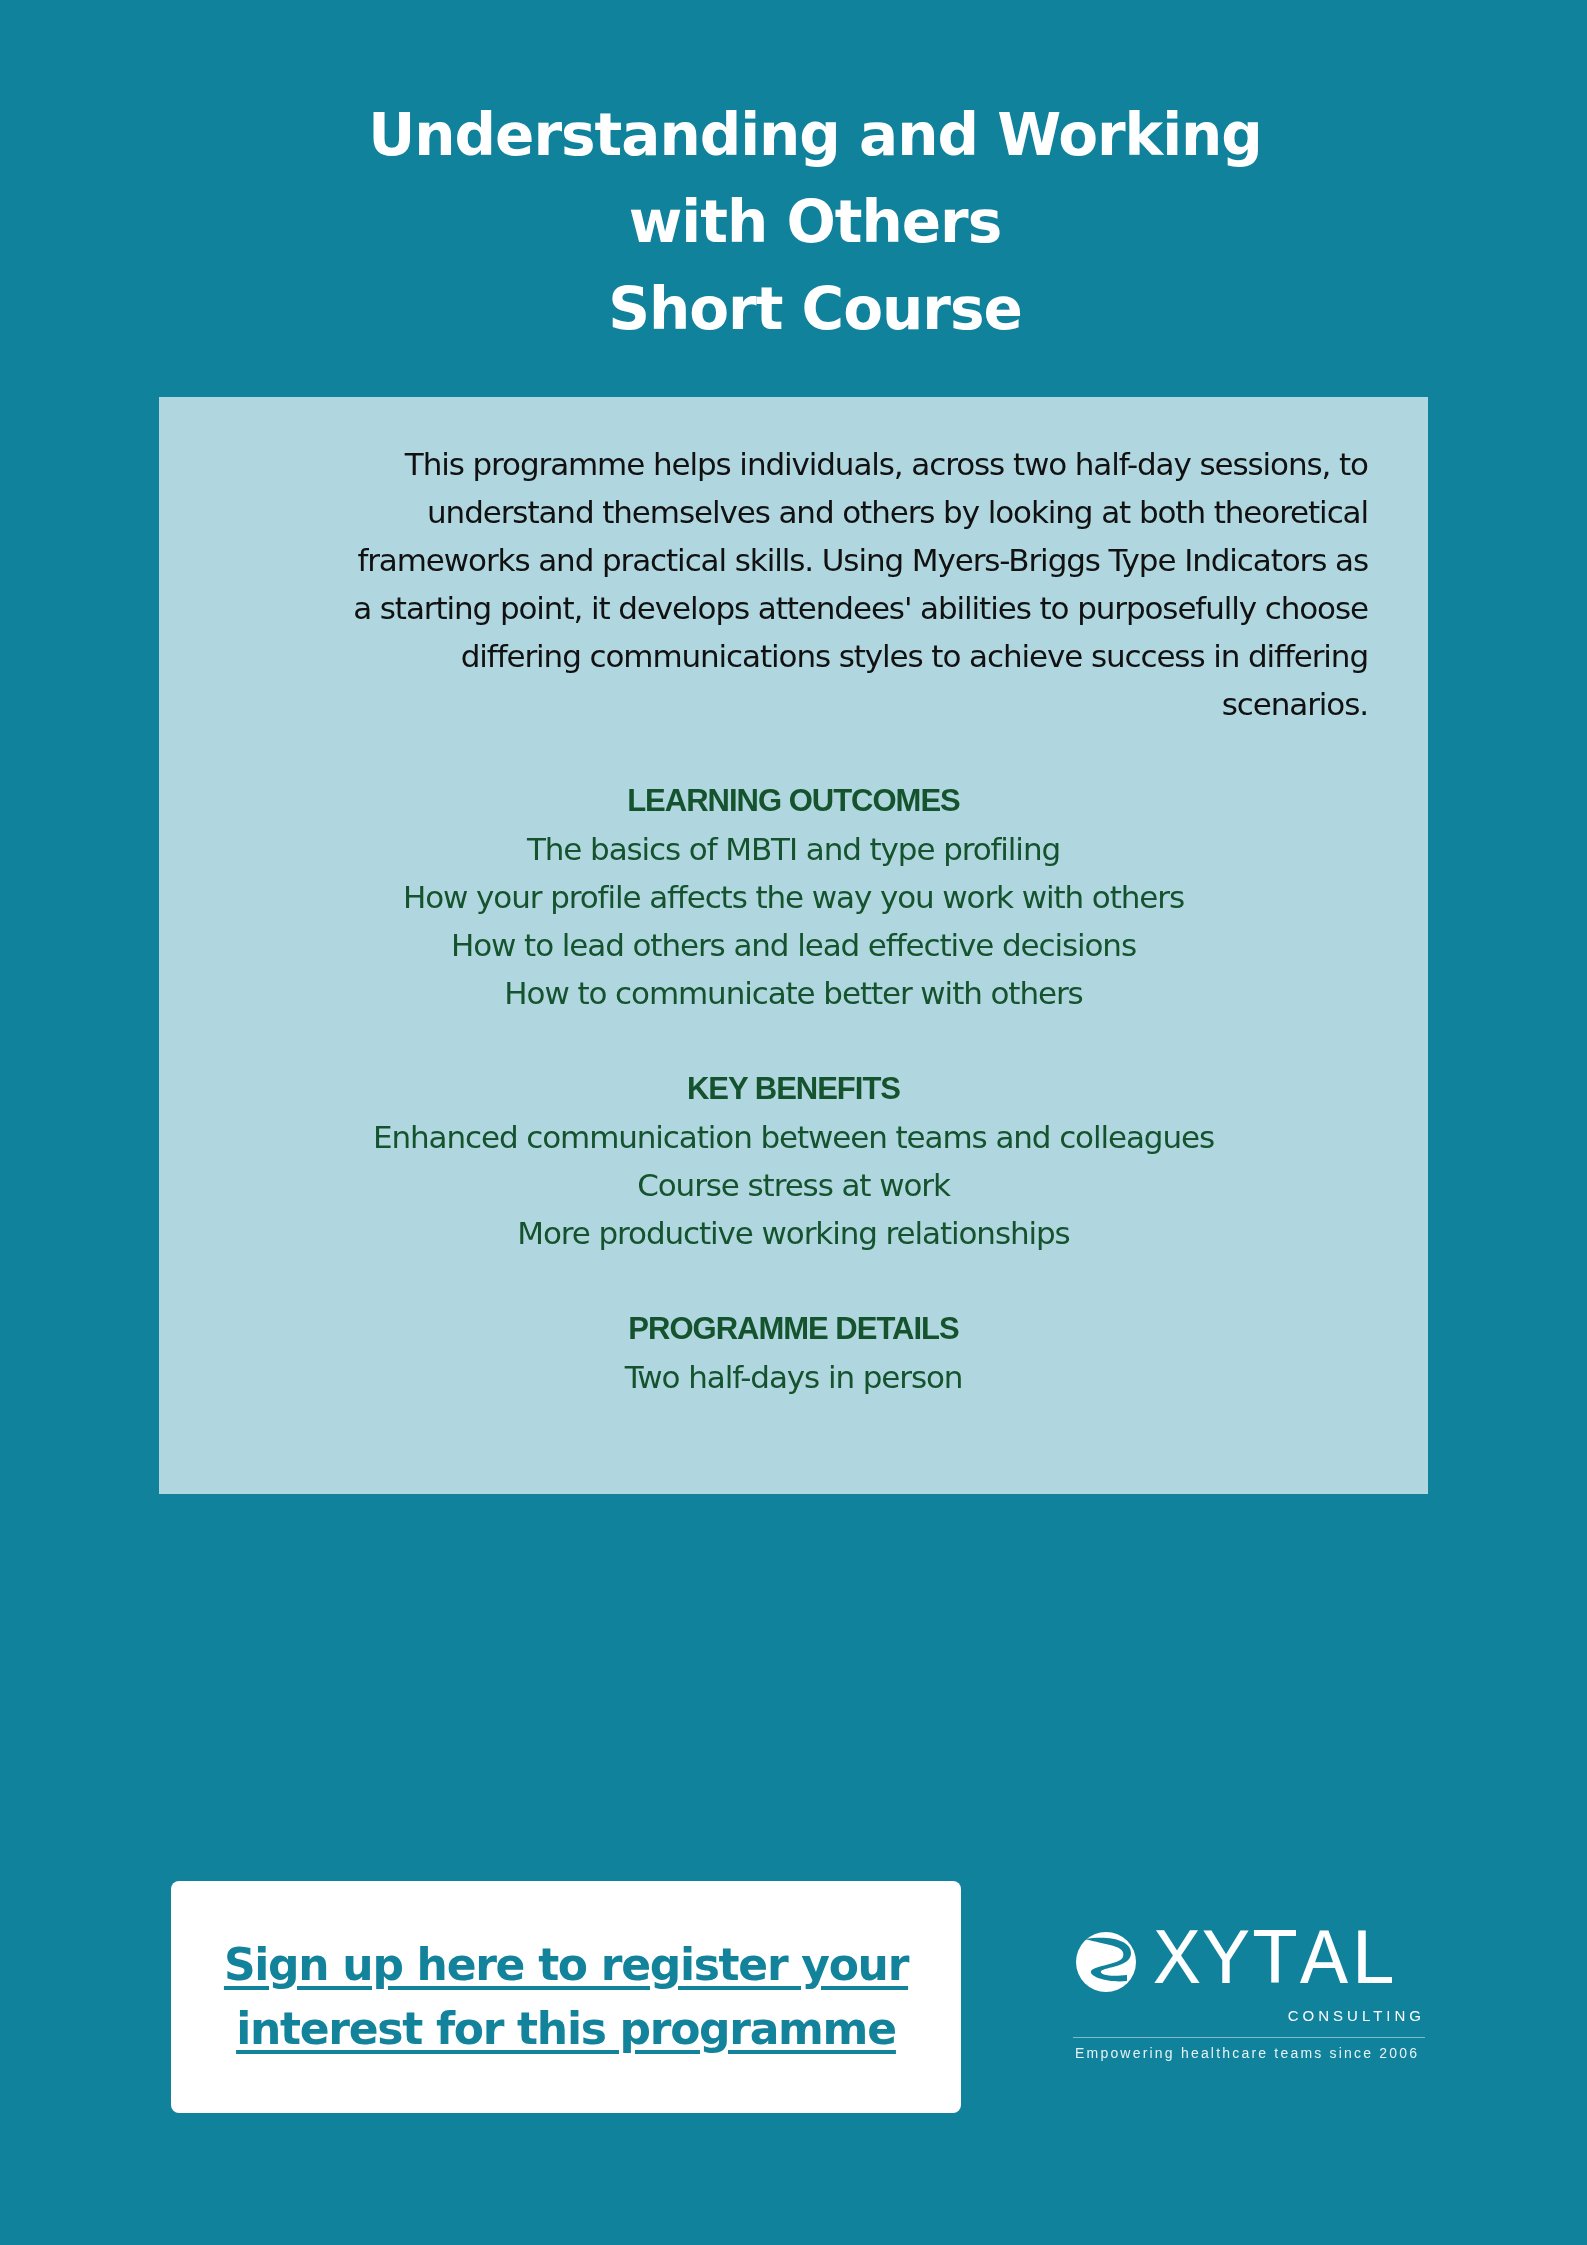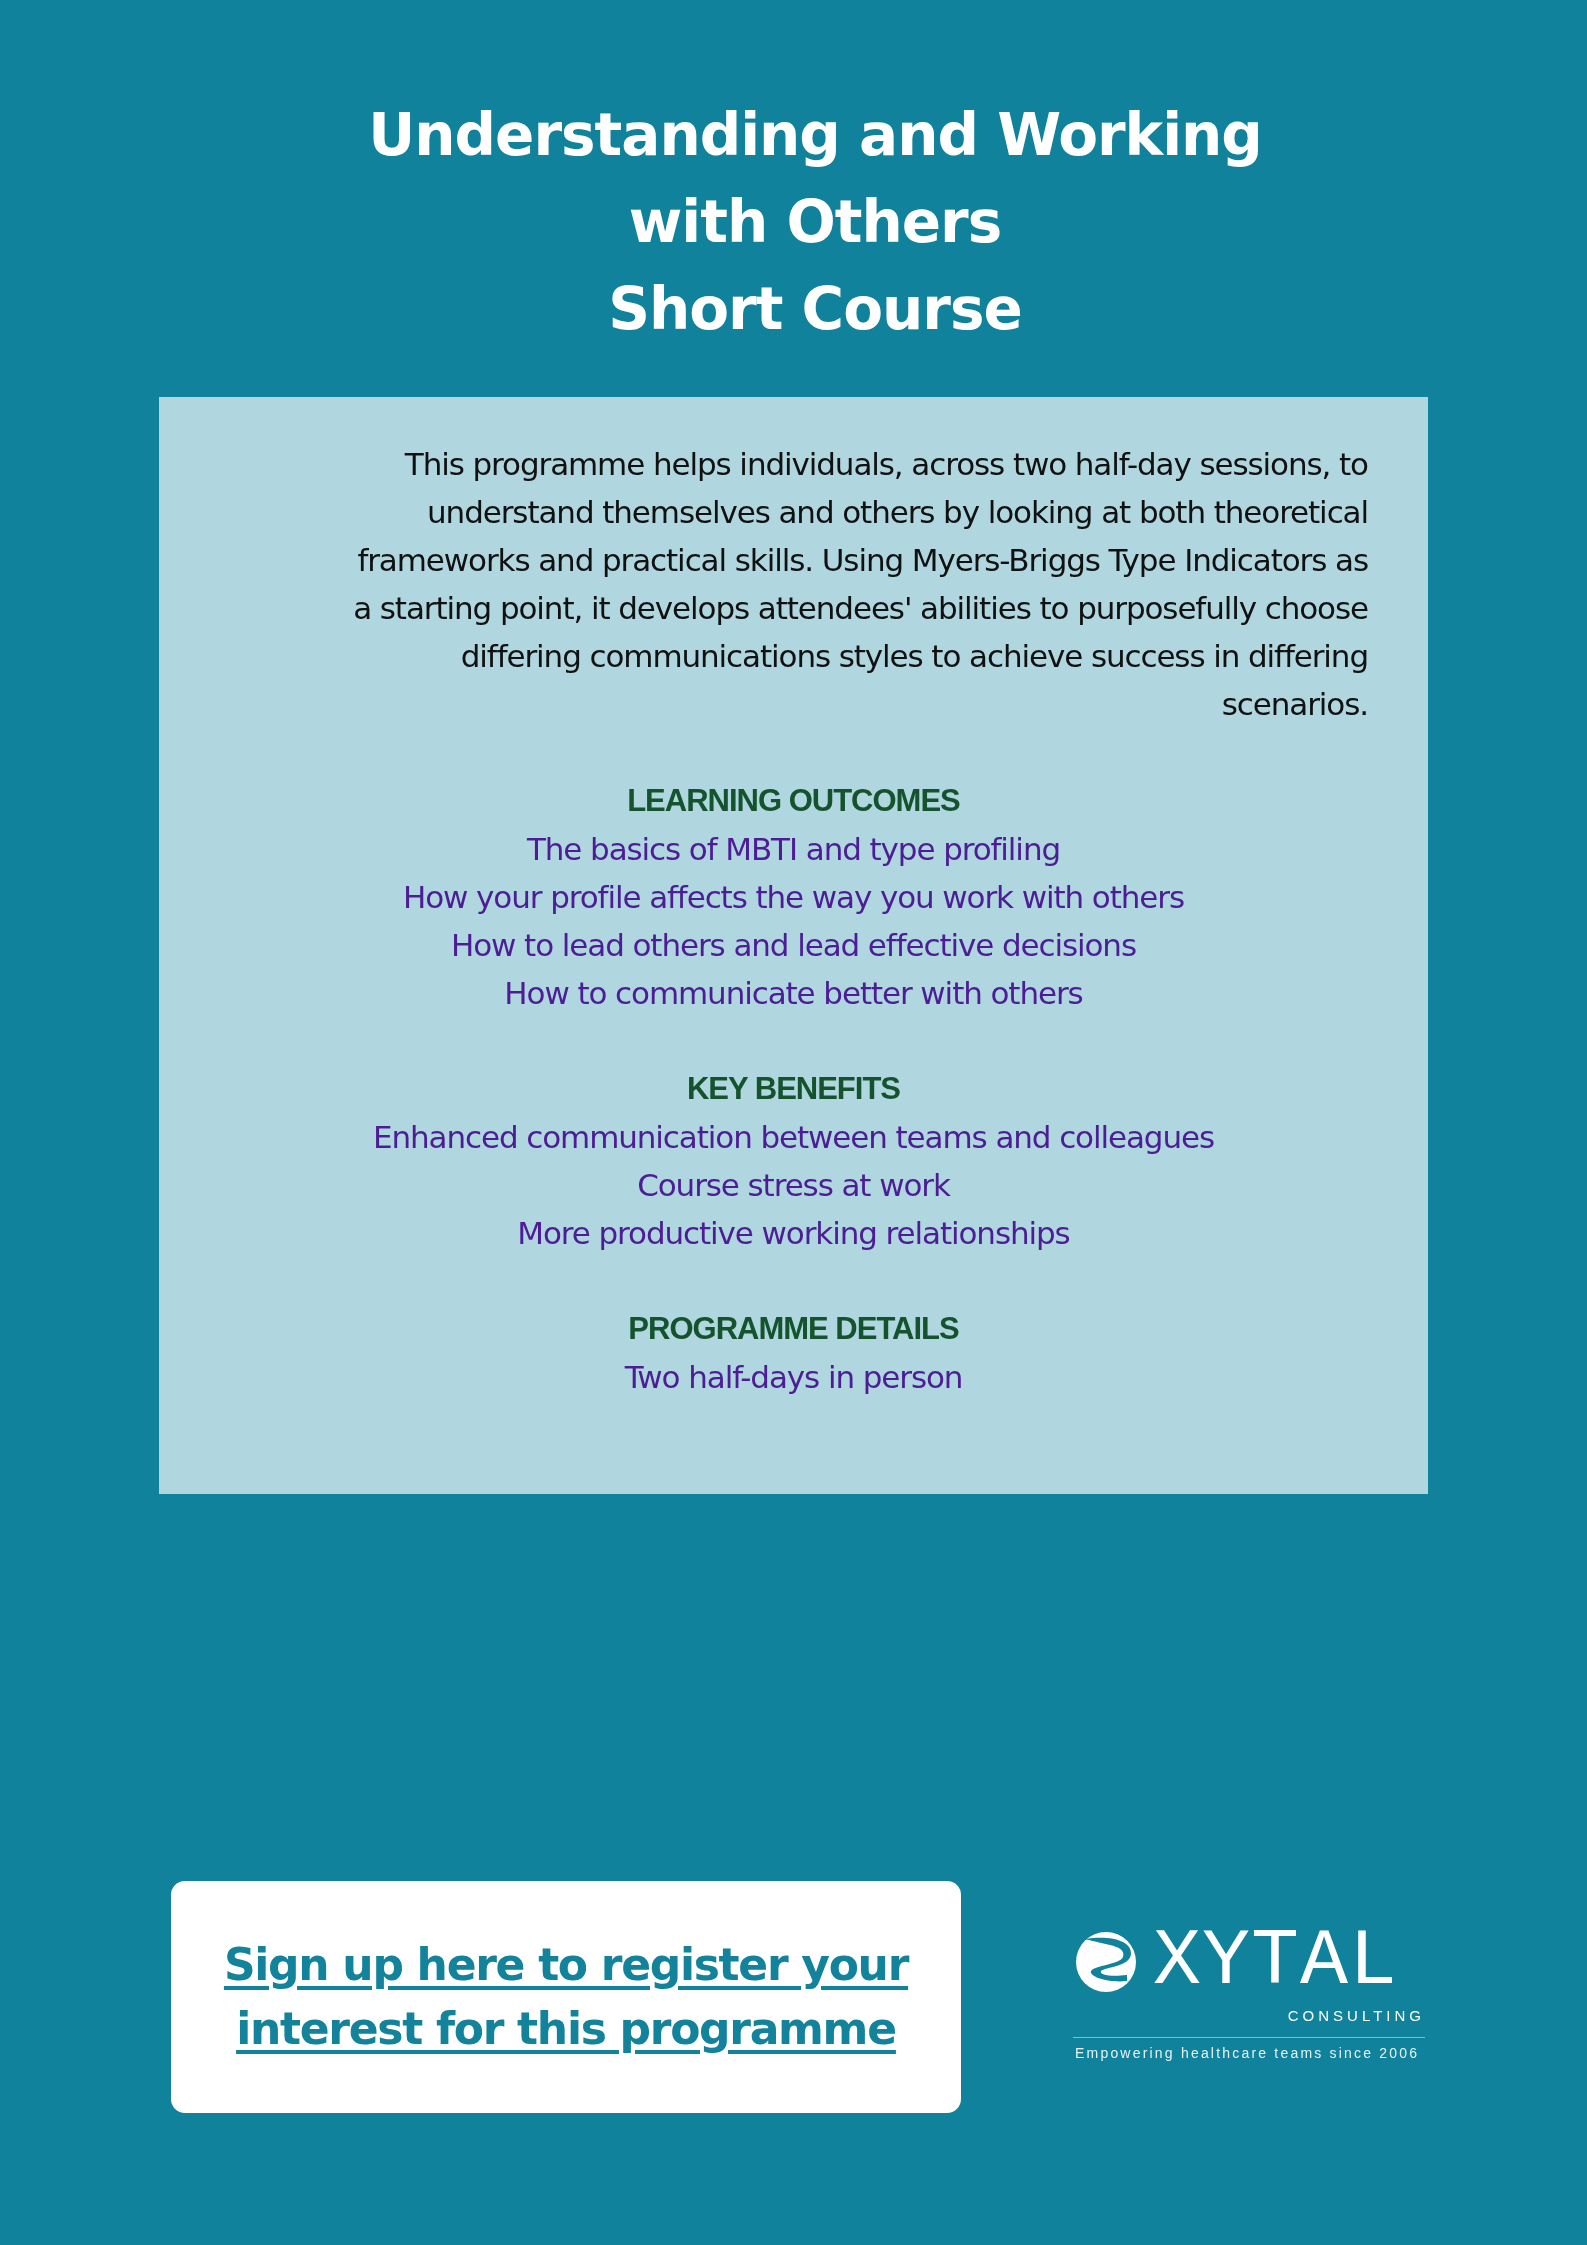--- a/index.html
+++ b/index.html
@@ -25,27 +25,27 @@
     text-align: right; color: #111;
     font-family: "DejaVu Sans", sans-serif;
     font-size: 31px; line-height: 48px; letter-spacing: -1.1px;
   }
   .section { position: absolute; left: 0; right: 0; text-align: center; }
   .section h2 {
     margin: 0; color: #14532d; font-family: Liberation Sans, sans-serif;
     font-weight: bold; font-size: 31px; line-height: 48px; letter-spacing: -1px;
   }
   .section .item {
-    color: #4c1d95; font-family: "DejaVu Sans", sans-serif;
+    color: #14532d; font-family: "DejaVu Sans", sans-serif;
     font-size: 31px; line-height: 48px; letter-spacing: -1.1px;
   }
   .cta {
     position: absolute; left: 171px; top: 1881px;
     width: 790px; height: 232px;
-    background: #ffffff; border-radius: 14px;
+    background: #ffffff; border-radius: 8px;
     display: flex; align-items: center; justify-content: center;
     text-align: center; text-decoration: none;
   }
   .cta span {
     color: #13839b; font-family: "DejaVu Sans", sans-serif; font-weight: bold;
     font-size: 44px; line-height: 64px; text-decoration: underline;
     letter-spacing: -1.3px; text-underline-offset: 6px;
   }
   .logo { position: absolute; left: 1073px; top: 1927px; width: 352px; height: 140px; }
   .logo-mark { position: absolute; left: 2px; top: 4px; width: 62px; height: 62px; }

